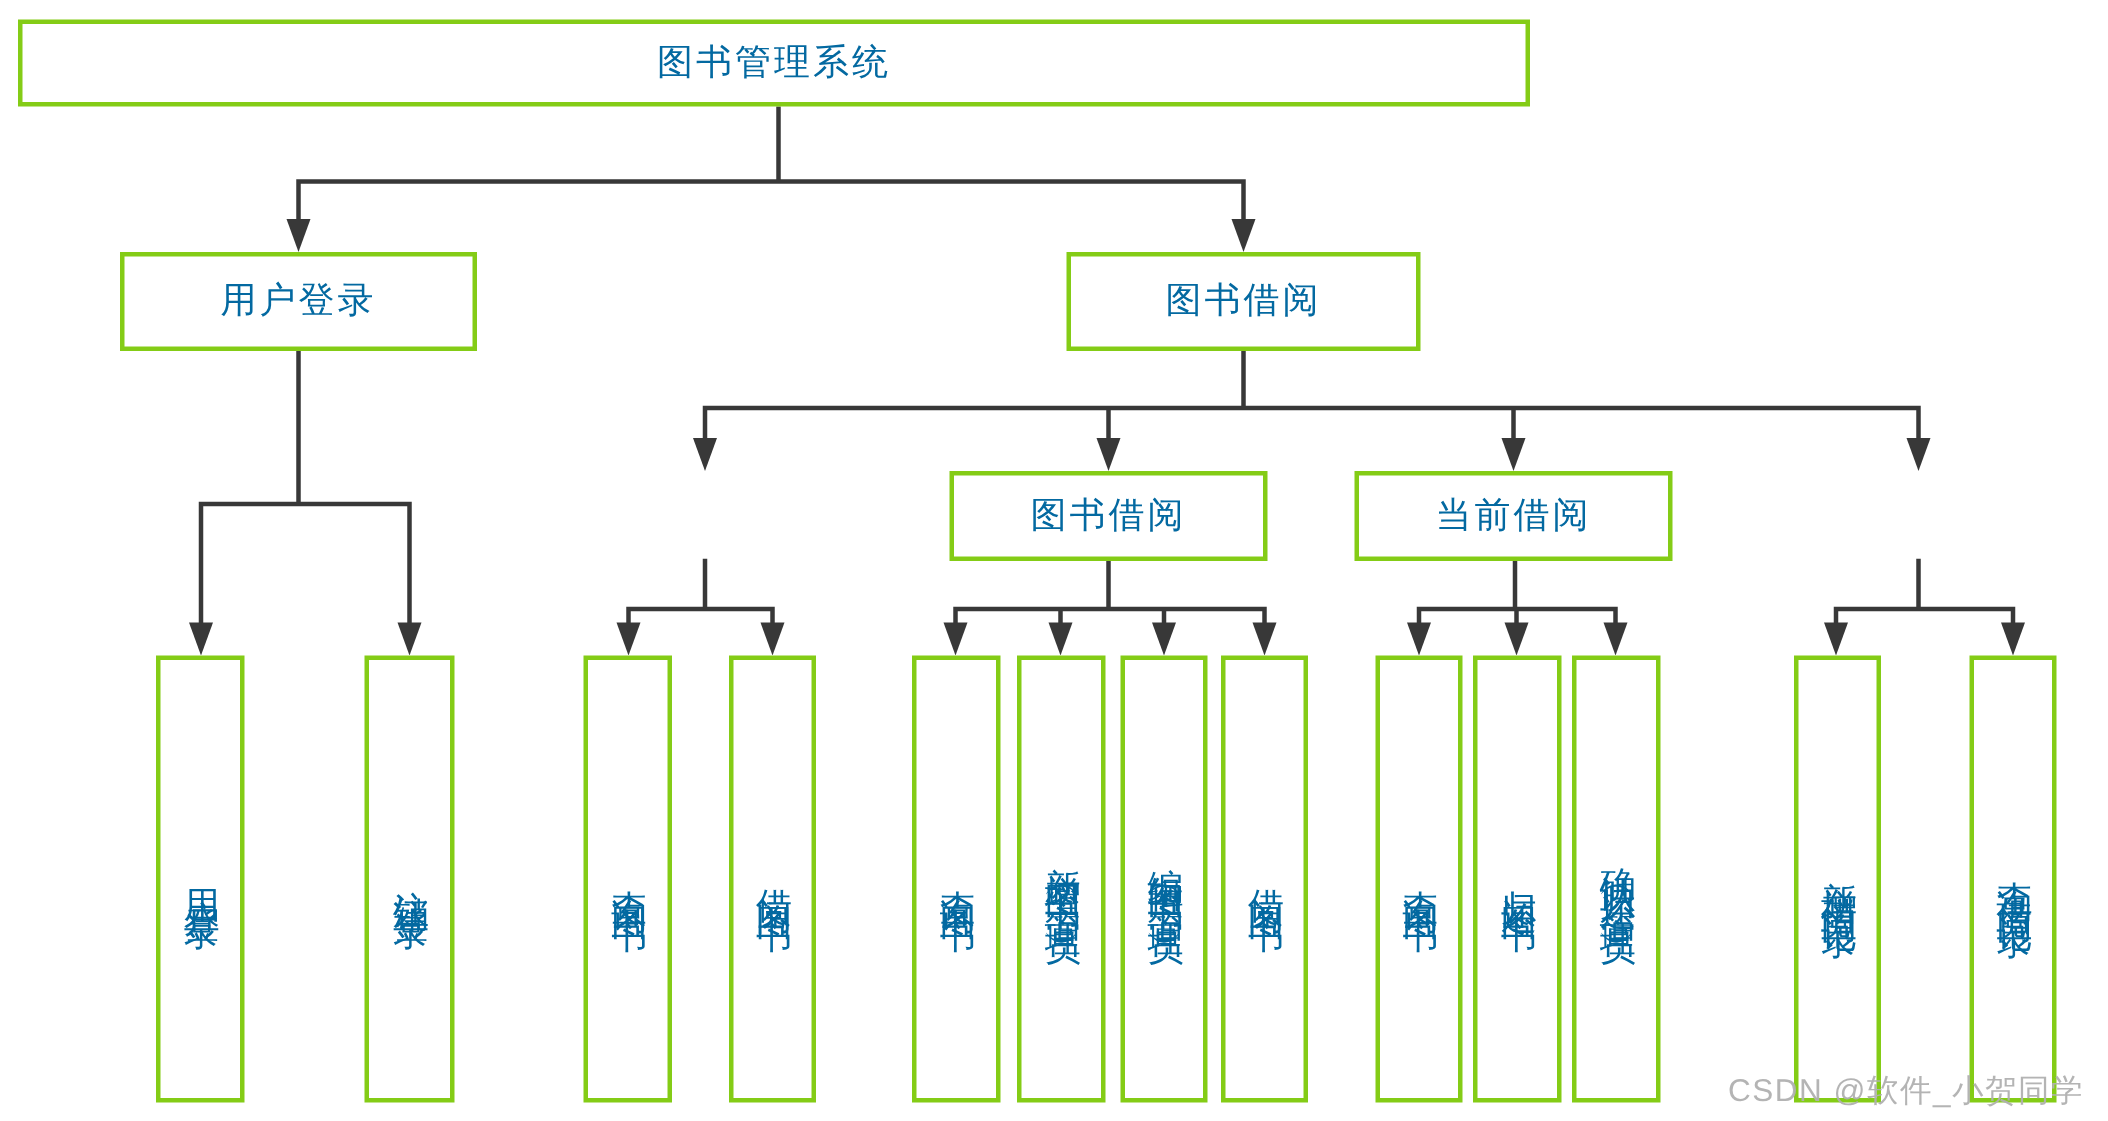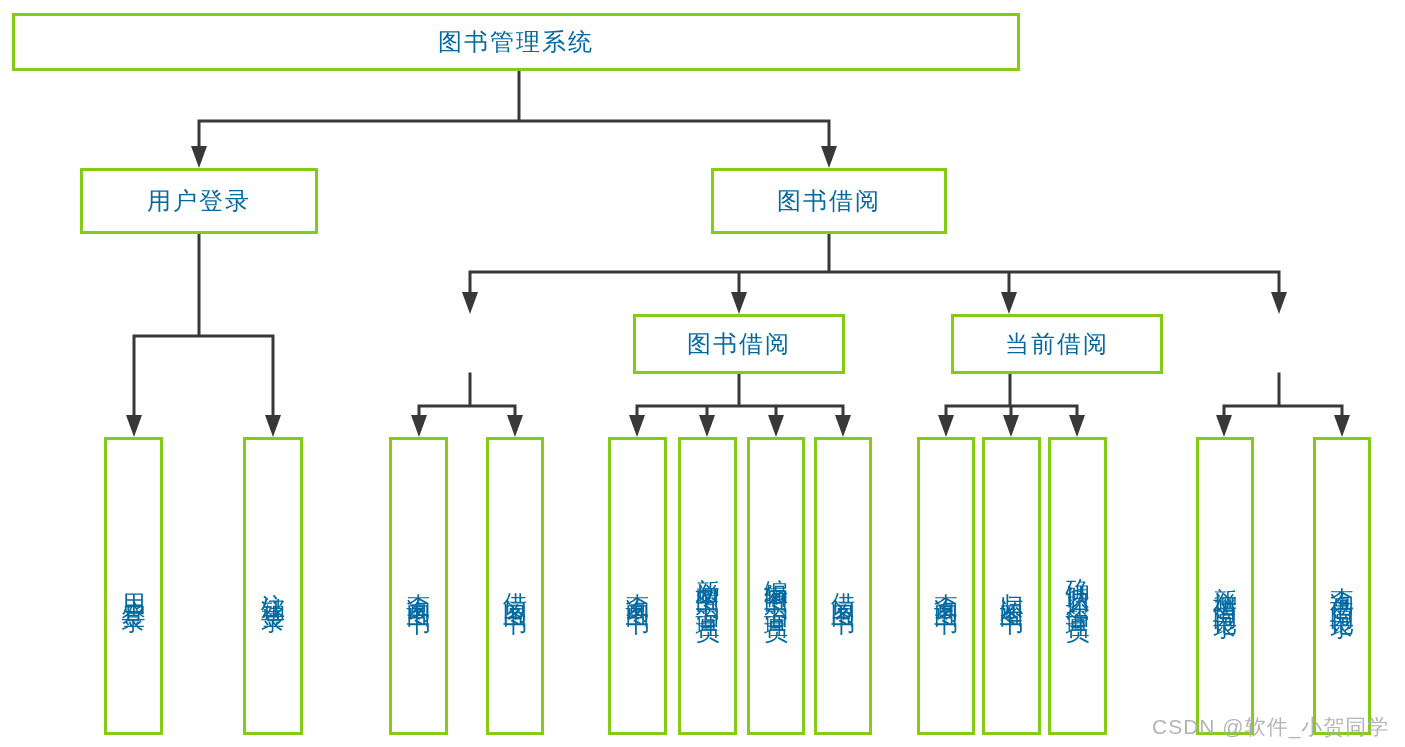--- a/index.html
+++ b/index.html
@@ -121,21 +121,21 @@
       <polygon points="1334,415 1350,415 1342,437"></polygon>
     </g>
   </svg>
 
   <div class="hbox" style="left:12px; top:13px; width:1008px; height:58px;">图书管理系统</div>
 
   <div class="hbox" style="left:80px; top:168px; width:238px; height:66px;">用户登录</div>
   <div class="hbox" style="left:711px; top:168px; width:236px; height:66px;">图书借阅</div>
 
   <div class="hbox" style="left:633px; top:314px; width:212px; height:60px;">图书借阅</div>
-  <div class="hbox" style="left:903px; top:314px; width:212px; height:60px;margin-left:48px;">当前借阅</div>
+  <div class="hbox" style="left:903px; top:314px; width:212px; height:60px;">当前借阅</div>
 
   <div class="vbox" style="left:104px; top:437px; width:59px; height:298px;">用户登录</div>
   <div class="vbox" style="left:243px; top:437px; width:60px; height:298px;">注销登录</div>
 
   <div class="vbox" style="left:389px; top:437px; width:59px; height:298px;">查询图书</div>
   <div class="vbox" style="left:486px; top:437px; width:58px; height:298px;">借阅图书</div>
 
   <div class="vbox" style="left:608px; top:437px; width:59px; height:298px;">查询图书</div>
   <div class="vbox" style="left:678px; top:437px; width:59px; height:298px;">新增图书（管理员）</div>
   <div class="vbox" style="left:747px; top:437px; width:58px; height:298px;">编辑图书（管理员）</div>

